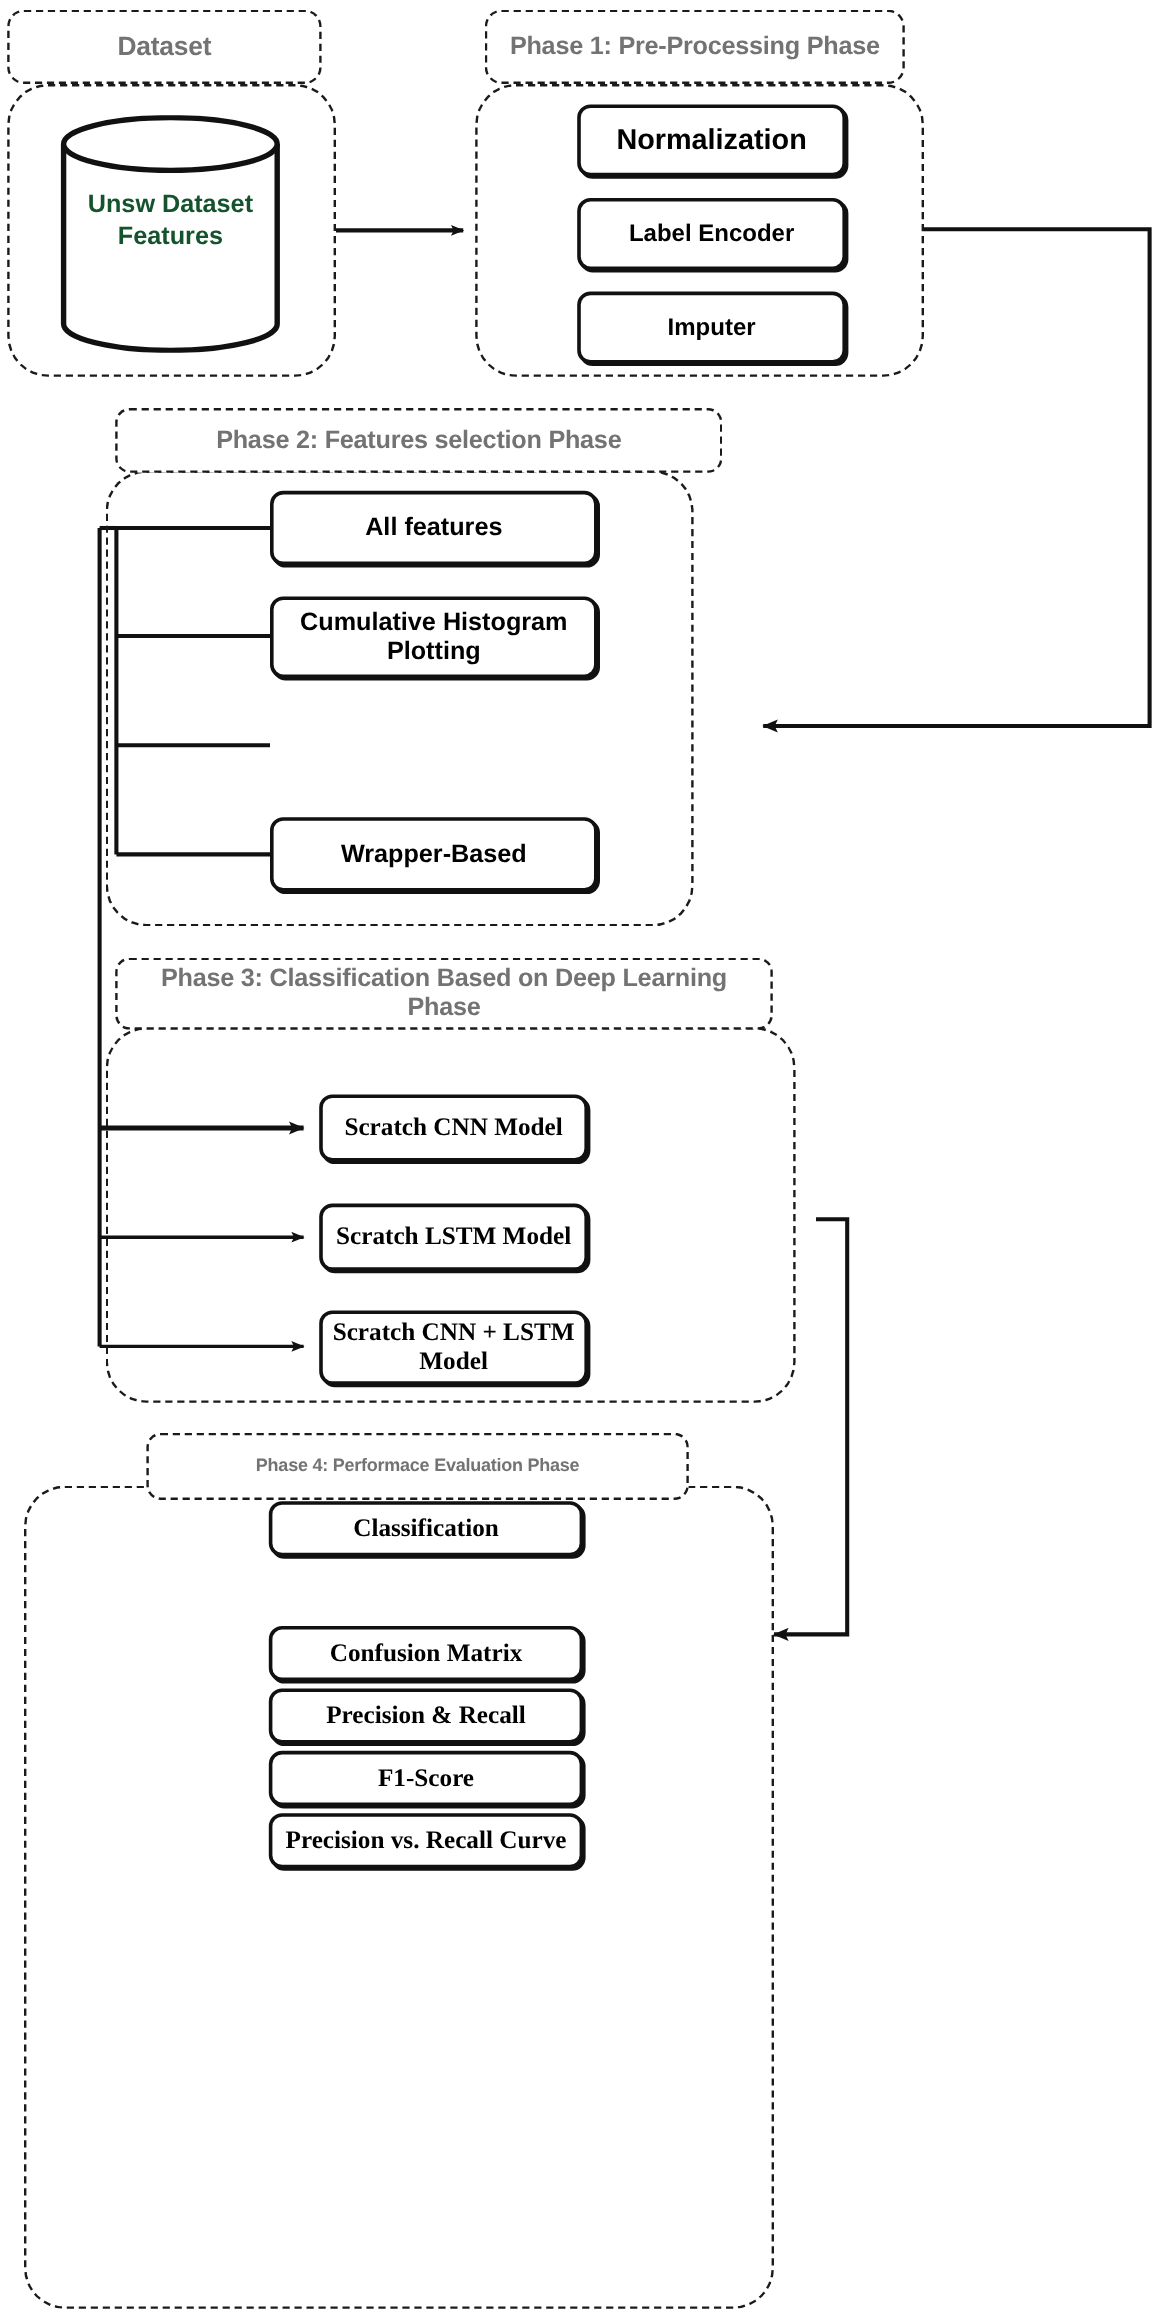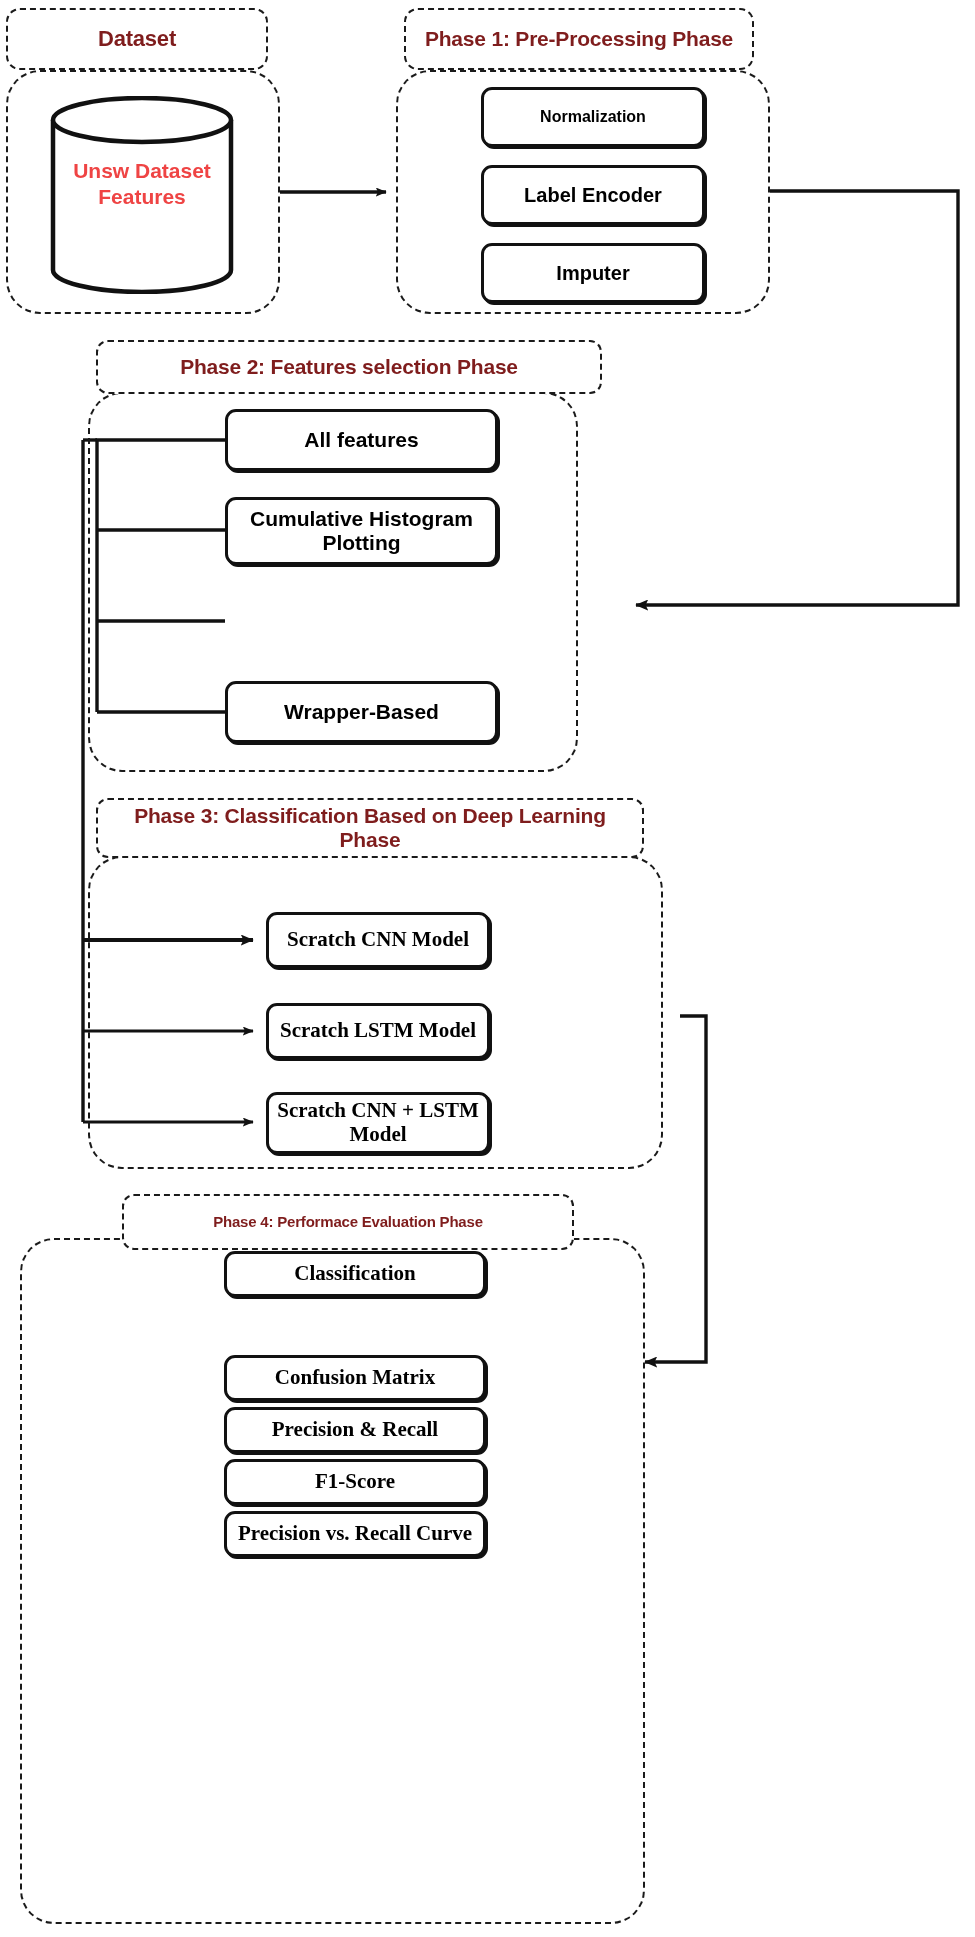--- a/index.html
+++ b/index.html
@@ -41,21 +41,21 @@
     background: #ffffff;
     display: flex;
     align-items: center;
     justify-content: center;
     text-align: center;
     z-index: 6;
   }
   .head-text {
     font-family: "Liberation Sans", sans-serif;
     font-weight: bold;
-    color: #7f1d1d;
+    color: #737373;
     line-height: 1.15;
     letter-spacing: -0.2px;
   }
   
   .pbox {
     position: absolute;
     box-sizing: border-box;
     background: #ffffff;
     border: 3px solid #111111;
     border-radius: 11px;
@@ -83,21 +83,21 @@
   #db-cyl { position: absolute; z-index: 5; }
   #db-cyl .cyl-text {
     position: absolute;
     left: 0; top: 62px;
     width: 100%;
     text-align: center;
     font-family: "Liberation Sans", sans-serif;
     font-weight: bold;
     font-size: 21px;
     line-height: 1.25;
-    color: #ef4444;
+    color: #14532d;
     pointer-events: none;
   }
 </style>
 </head>
 <body>
 
 <div id="stage">
 
   <svg class="layer" viewBox="0 0 975 1937">
     <defs>
@@ -155,21 +155,21 @@
       <div>Features</div>
     </div>
   </div>
 
   <div class="dashed" style="left:396px; top:70px; width:374px; height:244px; border-radius:34px;"></div>
   <div class="dashed-head" style="left:404px; top:8px; width:350px; height:62px; border-radius:14px;">
     <span class="head-text" style="font-size:21px;">Phase 1: Pre-Processing Phase</span>
   </div>
 
   <div class="pbox" style="left:481px; top:87px; width:224px; height:60px;">
-    <span class="pbox-label sans-b" style="font-size:16px;">Normalization</span>
+    <span class="pbox-label sans-b" style="font-size:24px;">Normalization</span>
   </div>
   <div class="pbox" style="left:481px; top:165px; width:224px; height:60px;">
     <span class="pbox-label sans-b" style="font-size:20px;">Label Encoder</span>
   </div>
   <div class="pbox" style="left:481px; top:243px; width:224px; height:60px;">
     <span class="pbox-label sans-b" style="font-size:20px;">Imputer</span>
   </div>
 
   <div class="dashed" style="left:88px; top:392px; width:490px; height:380px; border-radius:34px;"></div>
   <div class="dashed-head" style="left:96px; top:340px; width:506px; height:54px; border-radius:12px;">

